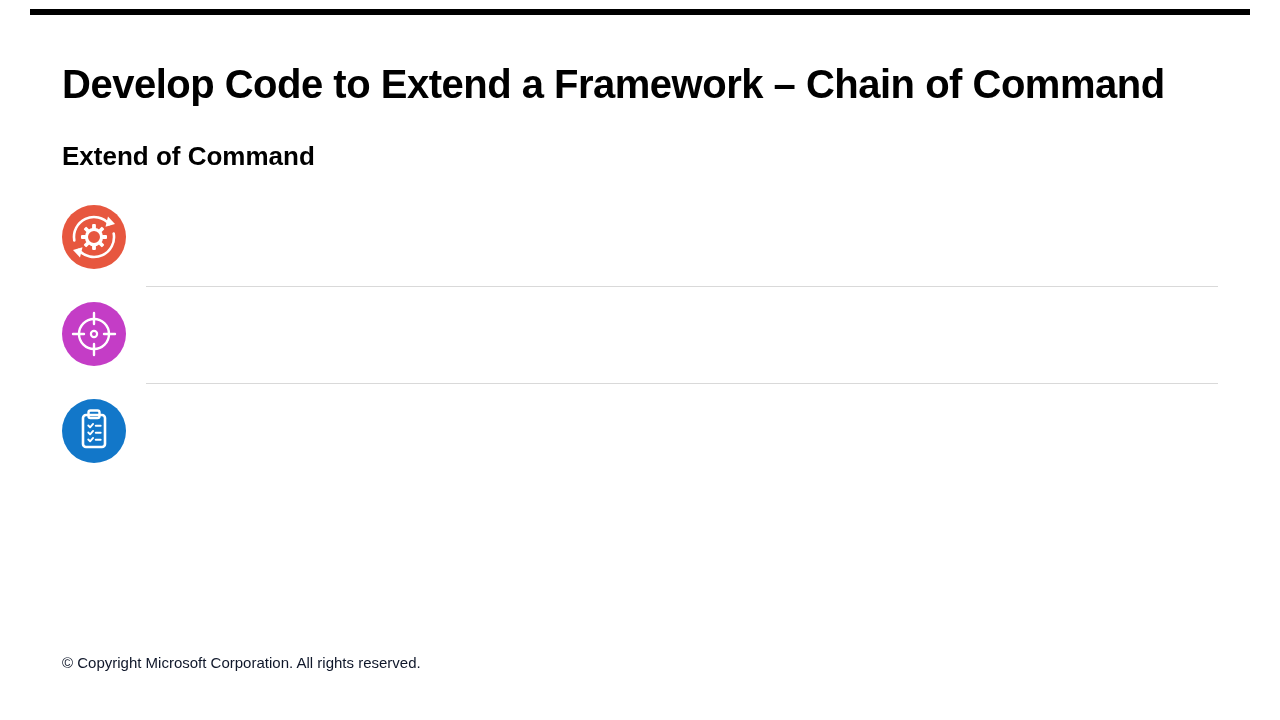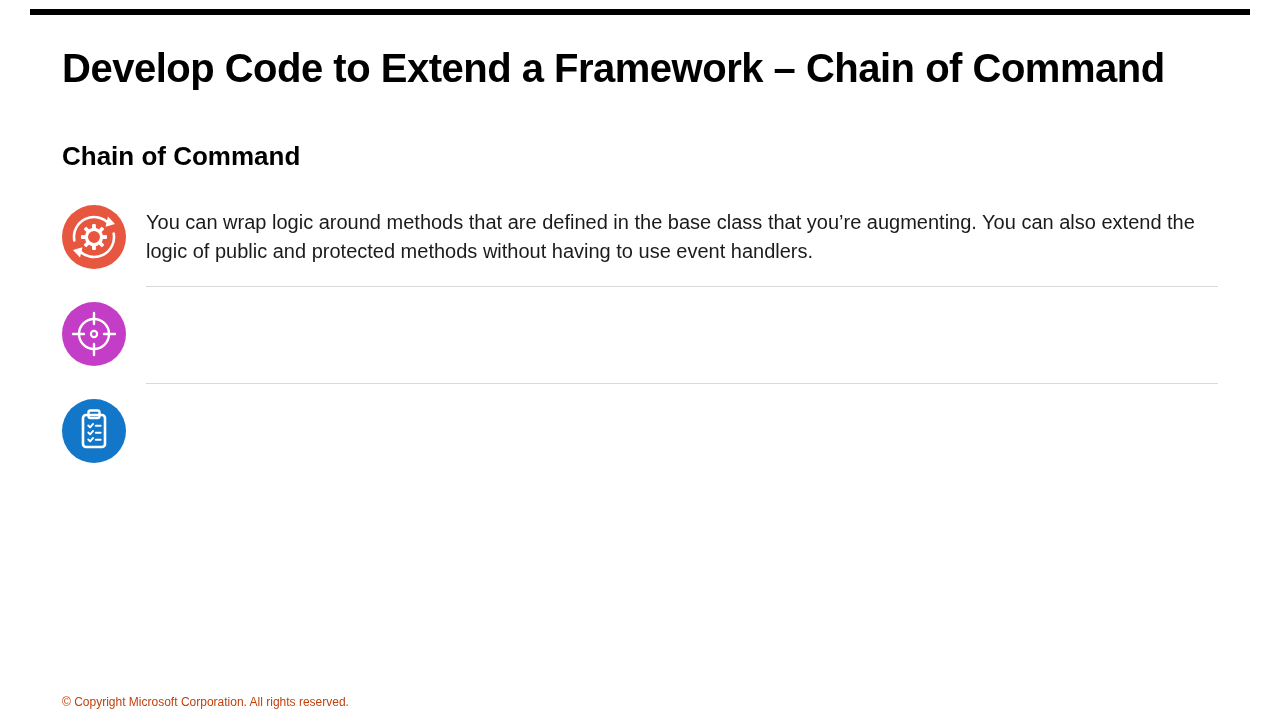--- a/index.html
+++ b/index.html
@@ -12,21 +12,21 @@
     margin:0 auto;
   }
   .topbar{
     position:absolute;
     left:30px;top:9px;
     width:1220px;height:6px;
     background:#000000;
   }
   .title{
     position:absolute;
-    left:62px;top:46px;
+    left:62px;top:62px;
     margin:0;
     width:1160px;
     font-size:40px;
     font-weight:700;
     letter-spacing:-0.5px;
     color:#000000;
     white-space:nowrap;
   }
   .subtitle{
     position:absolute;
@@ -61,35 +61,35 @@
     line-height:29px;
     color:#1c1b1a;
   }
   .divider{
     height:1px;
     background:#d9d9d9;
     margin:16px 0 14px 84px;
   }
   .footer{
     position:absolute;
-    left:62px;top:695px;
-    font-size:12px;
-    color:#c2410c;
+    left:62px;top:654px;
+    font-size:15px;
+    color:#0f172a;
   }
 </style>
 </head>
 <body>
 
 <div class="slide">
 
   <div class="topbar"></div>
 
   <h1 class="title">Develop Code to Extend a Framework – Chain of Command</h1>
 
-  <h2 class="subtitle">Chain of Command</h2>
+  <h2 class="subtitle">Extend of Command</h2>
 
   <div class="content">
 
     <div class="row">
       <div class="icon-circle" style="background-color: rgb(231, 87, 63);">
         <svg viewBox="0 0 64 64" xmlns="http://www.w3.org/2000/svg">
           <path d="M12.3 35.5 A20 20 0 0 1 47.3 19.1" fill="none" stroke="#fff" stroke-width="2.6" stroke-linecap="round"></path>
           <path d="M46 11.5 L53 19 L43.5 21.8 Z" fill="#fff"></path>
           <path d="M51.7 28.5 A20 20 0 0 1 16.7 44.9" fill="none" stroke="#fff" stroke-width="2.6" stroke-linecap="round"></path>
           <path d="M18 52.5 L11 45 L20.5 42.2 Z" fill="#fff"></path>
@@ -99,21 +99,20 @@
             <rect x="30.1" y="19" width="3.8" height="5.2" rx="1" transform="rotate(90 32 32)"></rect>
             <rect x="30.1" y="19" width="3.8" height="5.2" rx="1" transform="rotate(135 32 32)"></rect>
             <rect x="30.1" y="19" width="3.8" height="5.2" rx="1" transform="rotate(180 32 32)"></rect>
             <rect x="30.1" y="19" width="3.8" height="5.2" rx="1" transform="rotate(225 32 32)"></rect>
             <rect x="30.1" y="19" width="3.8" height="5.2" rx="1" transform="rotate(270 32 32)"></rect>
             <rect x="30.1" y="19" width="3.8" height="5.2" rx="1" transform="rotate(315 32 32)"></rect>
           </g>
           <circle cx="32" cy="32" r="7.6" fill="none" stroke="#fff" stroke-width="3.2"></circle>
         </svg>
       </div>
-      <p class="row-text">You can wrap logic around methods that are defined in the base class that you’re augmenting. You can also extend the logic of public and protected methods without having to use event handlers.</p>
     </div>
 
     <div class="divider"></div>
 
     <div class="row">
       <div class="icon-circle" style="background-color: rgb(196, 61, 198);">
         <svg viewBox="0 0 64 64" xmlns="http://www.w3.org/2000/svg">
           <circle cx="32" cy="32" r="15" fill="none" stroke="#fff" stroke-width="2.4"></circle>
           <circle cx="32" cy="32" r="3.1" fill="none" stroke="#fff" stroke-width="2.2"></circle>
           <line x1="32" y1="11" x2="32" y2="22" stroke="#fff" stroke-width="2.4" stroke-linecap="round"></line>

